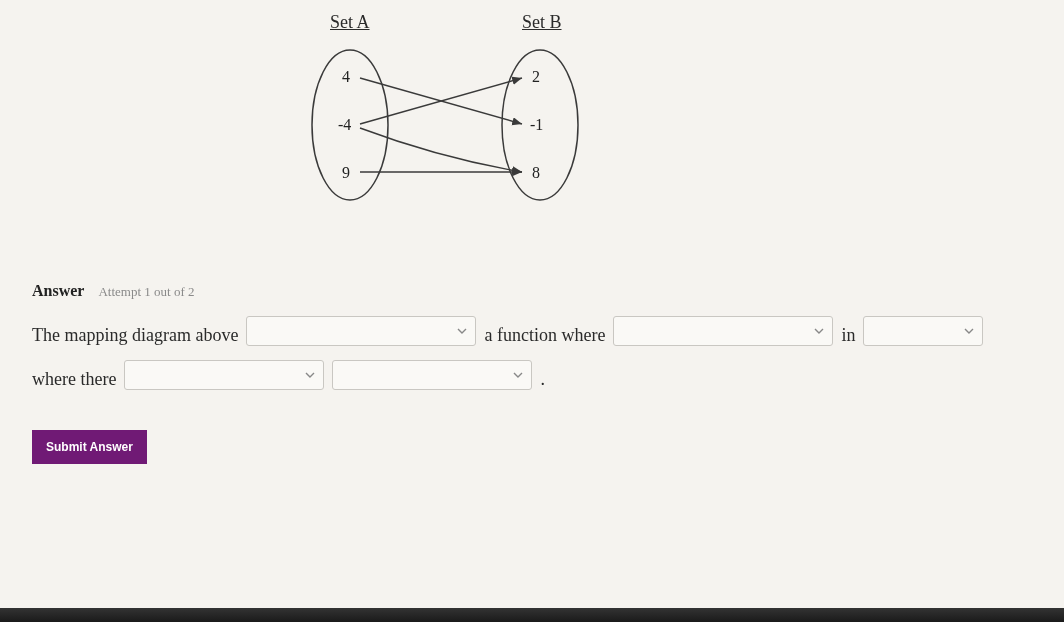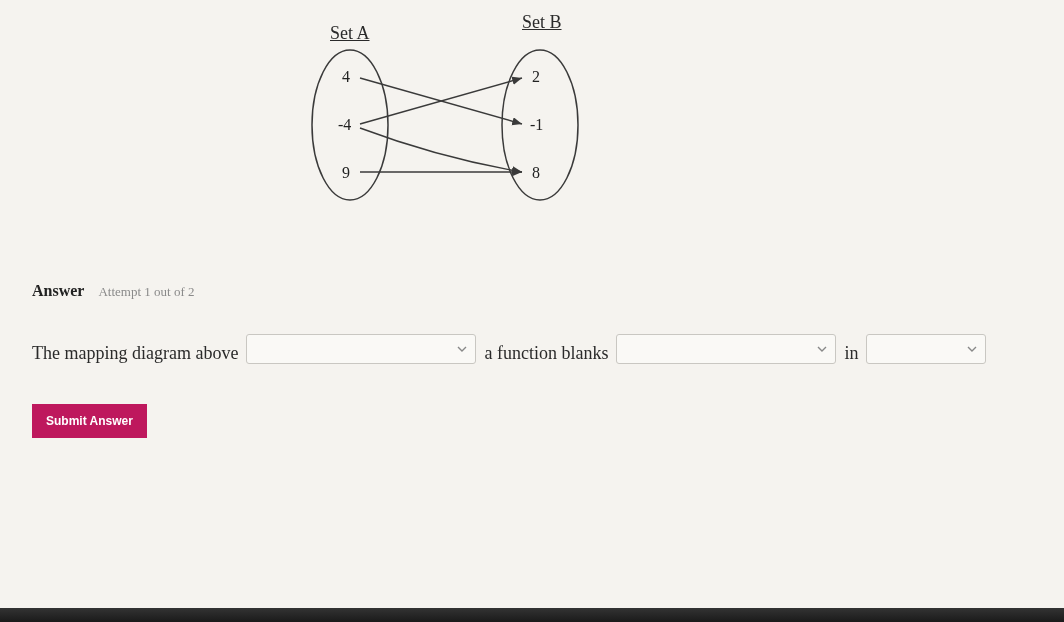--- a/index.html
+++ b/index.html
@@ -26,33 +26,33 @@
     position: relative;
     width: 400px;
     height: 220px;
   }
   .set-label {
     font-size: 18px;
     text-decoration: underline;
     position: absolute;
     font-family: Georgia, serif;
   }
-  .set-a-label { left: 30px; top: 11px; }
+  .set-a-label { left: 30px; top: 0; }
   .set-b-label { left: 222px; top: 0; }
   .mapping-svg {
     position: absolute;
     top: 28px;
     left: 0;
   }
   .answer-section {
     padding-left: 32px;
   }
   .answer-header {
     font-size: 16px;
-    margin-bottom: 34px;
+    margin-bottom: 16px;
   }
   .answer-header .label {
     font-weight: bold;
     color: #222;
   }
   .answer-header .attempt {
     font-size: 13px;
     color: #8a8a8a;
     margin-left: 10px;
   }
@@ -84,21 +84,21 @@
     width: 10px;
     height: 10px;
     display: inline-block;
   }
   .chev svg { display:block; }
   .submit-row {
     margin-top: 40px;
     padding-left: 32px;
   }
   .submit-btn {
-    background: #be185d;
+    background: #701a75;
     color: #fff;
     font-family: Arial, sans-serif;
     font-size: 12px;
     font-weight: bold;
     border: none;
     padding: 10px 14px;
     cursor: pointer;
   }
   .bottom-bar {
     position: absolute;
@@ -155,38 +155,56 @@
 
     <div class="fill-line">
       <span>The mapping diagram above</span>
       <span class="dropdown large">
         <span class="chev">
           <svg viewBox="0 0 10 10">
               <path d="M1,3 L5,7 L9,3" fill="none" stroke="#888" stroke-width="1.4"></path>
             </svg>
         </span>
       </span>
-      <span>a function blanks</span>
+      <span>a function where</span>
       <span class="dropdown xlarge">
         <span class="chev">
           <svg viewBox="0 0 10 10">
               <path d="M1,3 L5,7 L9,3" fill="none" stroke="#888" stroke-width="1.4"></path>
             </svg>
         </span>
       </span>
       <span>in</span>
       <span class="dropdown small">
         <span class="chev">
           <svg viewBox="0 0 10 10">
               <path d="M1,3 L5,7 L9,3" fill="none" stroke="#888" stroke-width="1.4"></path>
             </svg>
         </span>
       </span>
     </div>
 
+    <div class="fill-line">
+      <span>where there</span>
+      <span class="dropdown med">
+        <span class="chev">
+          <svg viewBox="0 0 10 10">
+              <path d="M1,3 L5,7 L9,3" fill="none" stroke="#888" stroke-width="1.4"></path>
+            </svg>
+        </span>
+      </span>
+      <span class="dropdown med">
+        <span class="chev">
+          <svg viewBox="0 0 10 10">
+              <path d="M1,3 L5,7 L9,3" fill="none" stroke="#888" stroke-width="1.4"></path>
+            </svg>
+        </span>
+      </span>
+      <span class="period">.</span>
+    </div>
   </div>
 
   <div class="submit-row">
     <button class="submit-btn">Submit Answer</button>
   </div>
 </div>
 
 <div class="bottom-bar"></div>
 
 </body></html>

